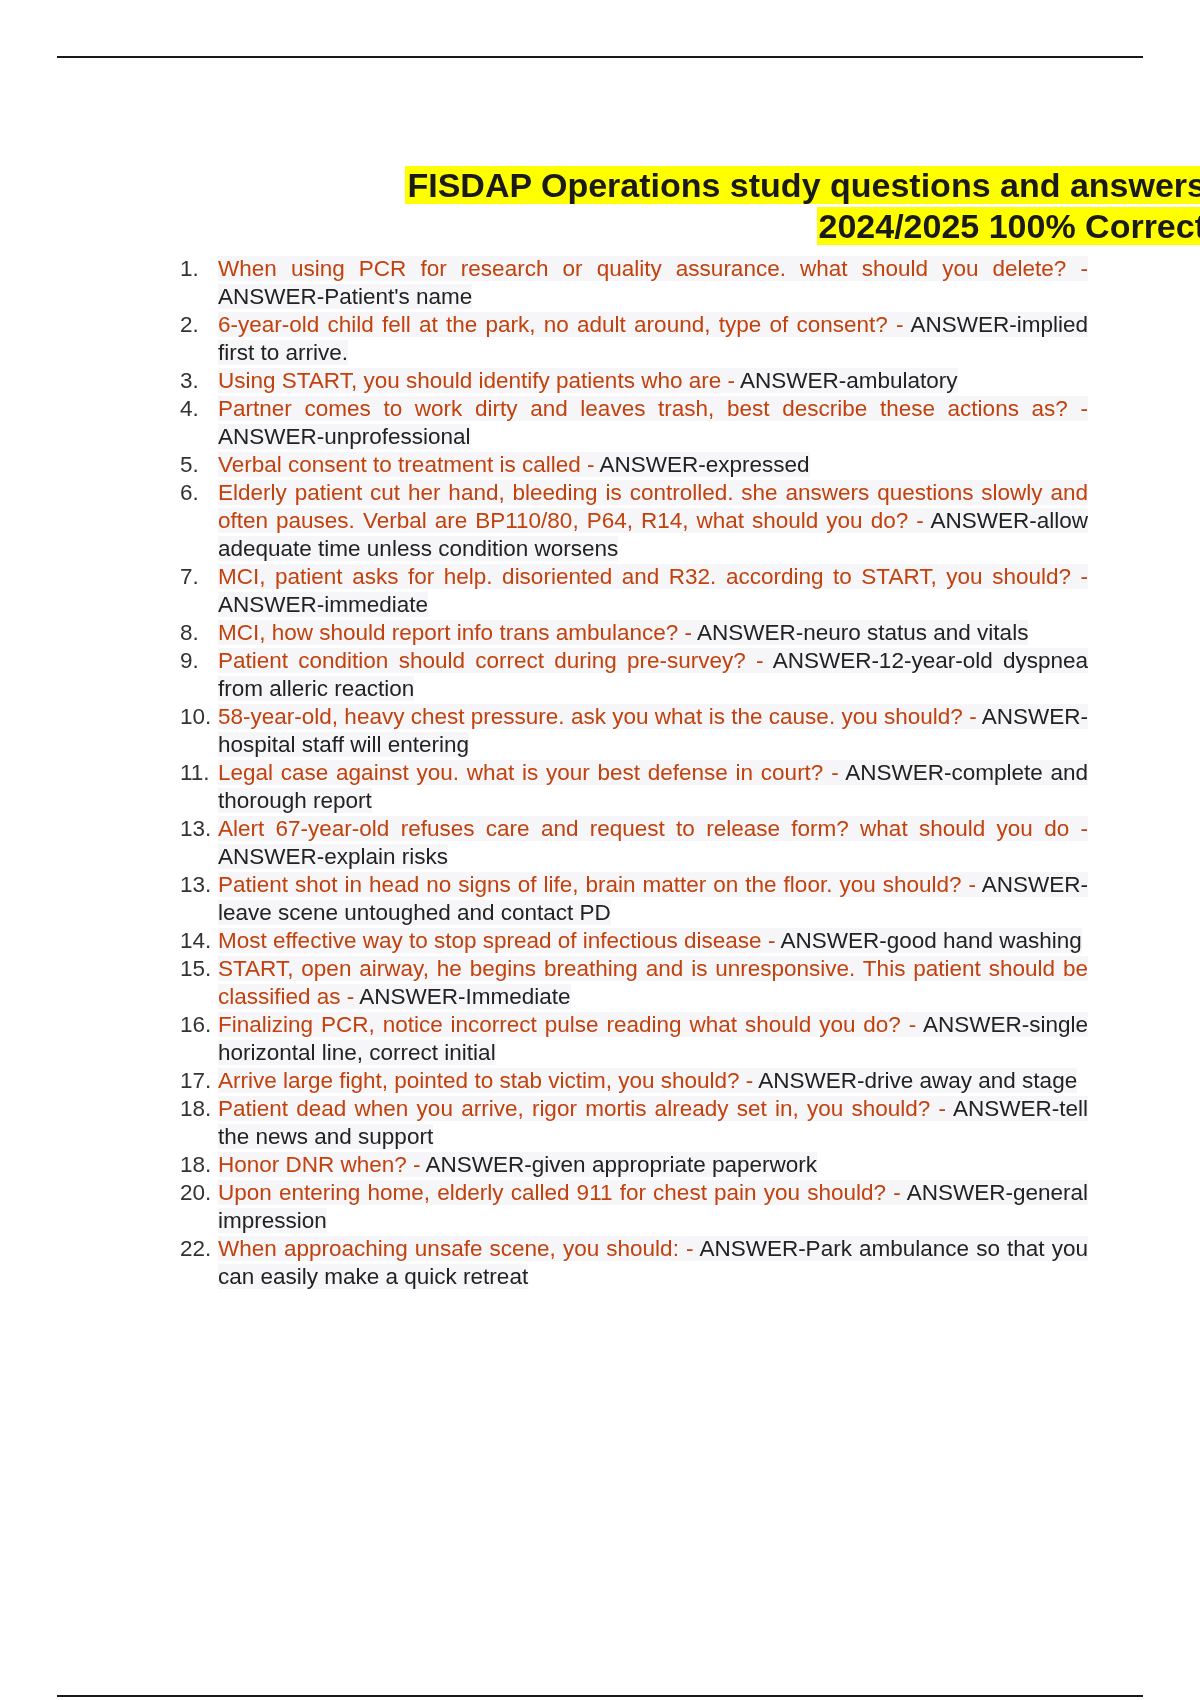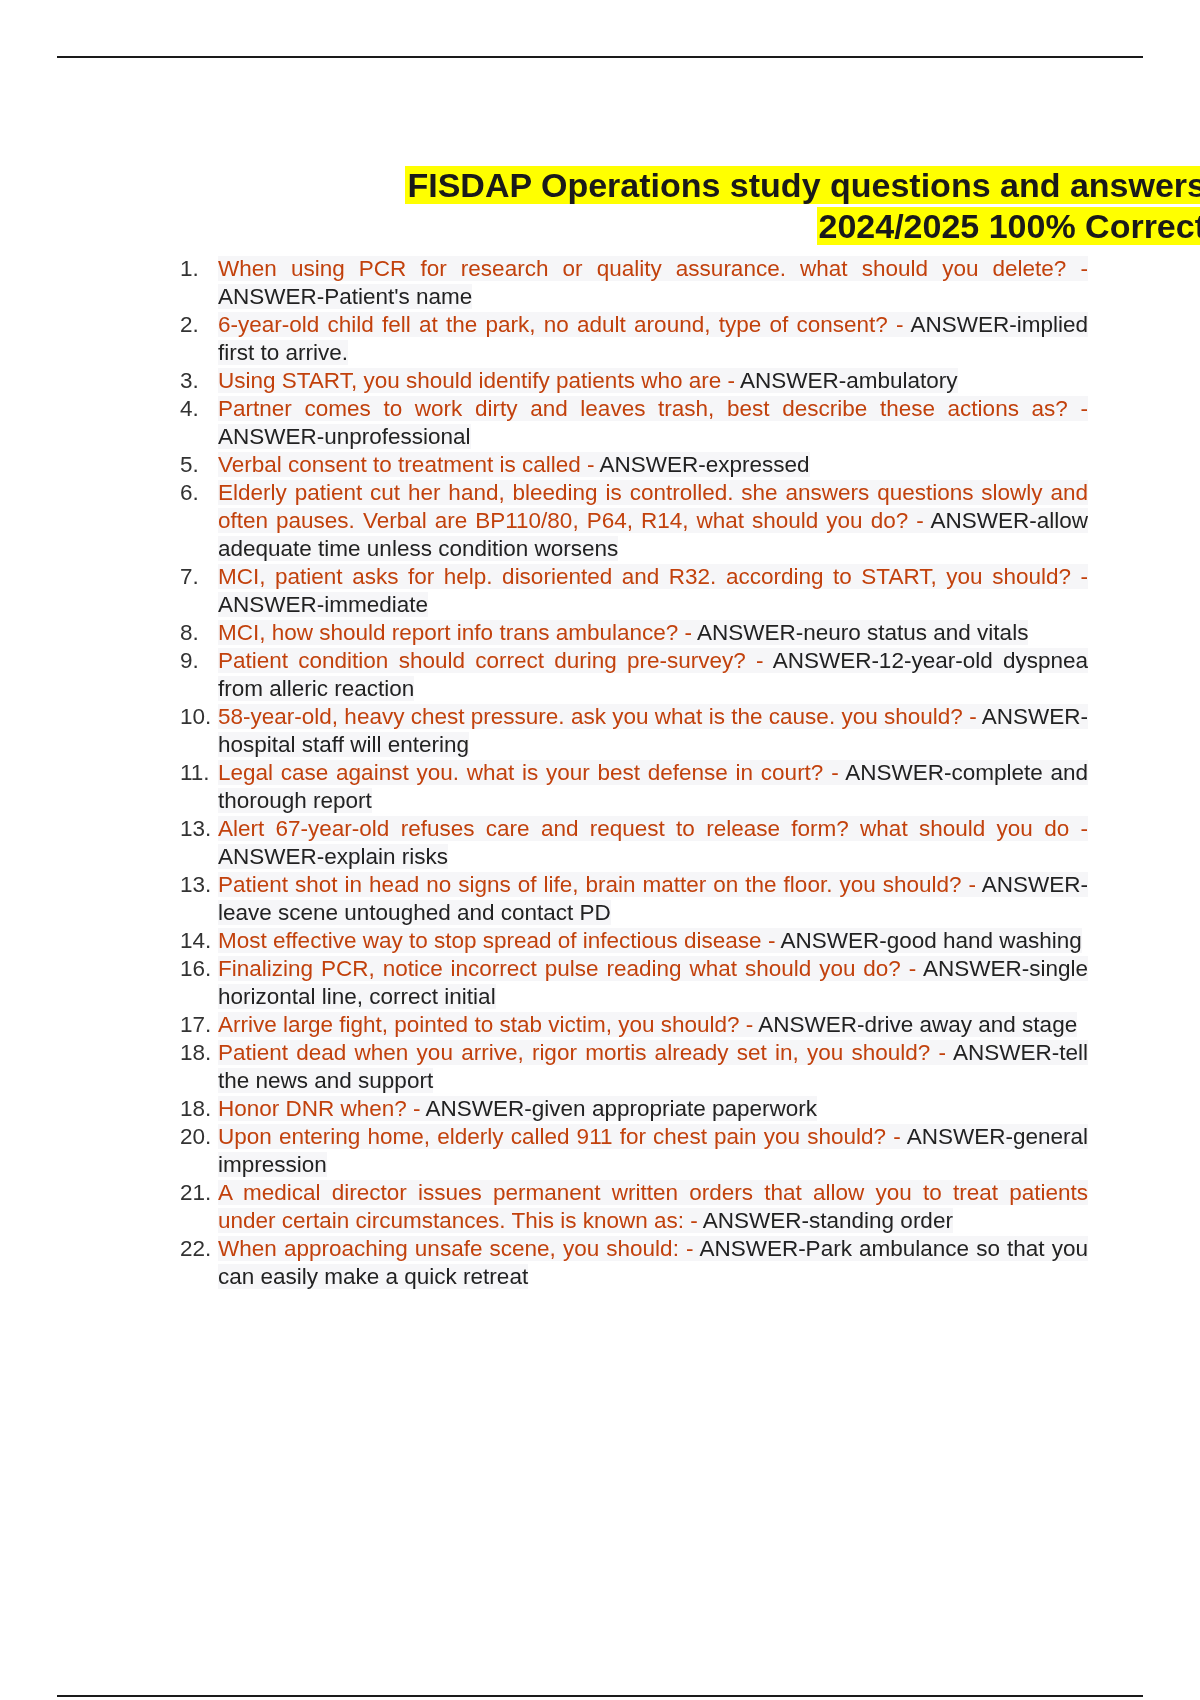--- a/index.html
+++ b/index.html
@@ -137,42 +137,42 @@
     </li>
   <li class="qa-item">
       <span class="qa-num">13.</span>
       <span class="qa-body"><span class="hl"><span class="qa-q">Patient shot in head no signs of life, brain matter on the floor. you should? - </span><span class="qa-a">ANSWER-leave scene untoughed and contact PD</span></span></span>
     </li>
   <li class="qa-item">
       <span class="qa-num">14.</span>
       <span class="qa-body"><span class="hl"><span class="qa-q">Most effective way to stop spread of infectious disease - </span><span class="qa-a">ANSWER-good hand washing</span></span></span>
     </li>
   <li class="qa-item">
+      <span class="qa-num">15.</span>
+      <span class="qa-body"><span class="hl"><span class="qa-q">START, open airway, he begins breathing and is unresponsive. This patient should be classified as - </span><span class="qa-a">ANSWER-Immediate</span></span></span>
+    </li>
+  <li class="qa-item">
       <span class="qa-num">16.</span>
       <span class="qa-body"><span class="hl"><span class="qa-q">Finalizing PCR, notice incorrect pulse reading what should you do? - </span><span class="qa-a">ANSWER-single horizontal line, correct initial</span></span></span>
     </li>
   <li class="qa-item">
       <span class="qa-num">17.</span>
       <span class="qa-body"><span class="hl"><span class="qa-q">Arrive large fight, pointed to stab victim, you should? - </span><span class="qa-a">ANSWER-drive away and stage</span></span></span>
     </li>
   <li class="qa-item">
       <span class="qa-num">18.</span>
       <span class="qa-body"><span class="hl"><span class="qa-q">Patient dead when you arrive, rigor mortis already set in, you should? - </span><span class="qa-a">ANSWER-tell the news and support</span></span></span>
     </li>
   <li class="qa-item">
       <span class="qa-num">18.</span>
       <span class="qa-body"><span class="hl"><span class="qa-q">Honor DNR when? - </span><span class="qa-a">ANSWER-given appropriate paperwork</span></span></span>
     </li>
   <li class="qa-item">
       <span class="qa-num">20.</span>
       <span class="qa-body"><span class="hl"><span class="qa-q">Upon entering home, elderly called 911 for chest pain you should? - </span><span class="qa-a">ANSWER-general impression</span></span></span>
     </li>
   <li class="qa-item">
-      <span class="qa-num">21.</span>
-      <span class="qa-body"><span class="hl"><span class="qa-q">A medical director issues permanent written orders that allow you to treat patients under certain circumstances. This is known as: - </span><span class="qa-a">ANSWER-standing order</span></span></span>
-    </li>
-  <li class="qa-item">
       <span class="qa-num">22.</span>
       <span class="qa-body"><span class="hl"><span class="qa-q">When approaching unsafe scene, you should: - </span><span class="qa-a">ANSWER-Park ambulance so that you can easily make a quick retreat</span></span></span>
     </li>
 </ol>
 
 <div class="rule bottom"></div>
 
 </body></html>

